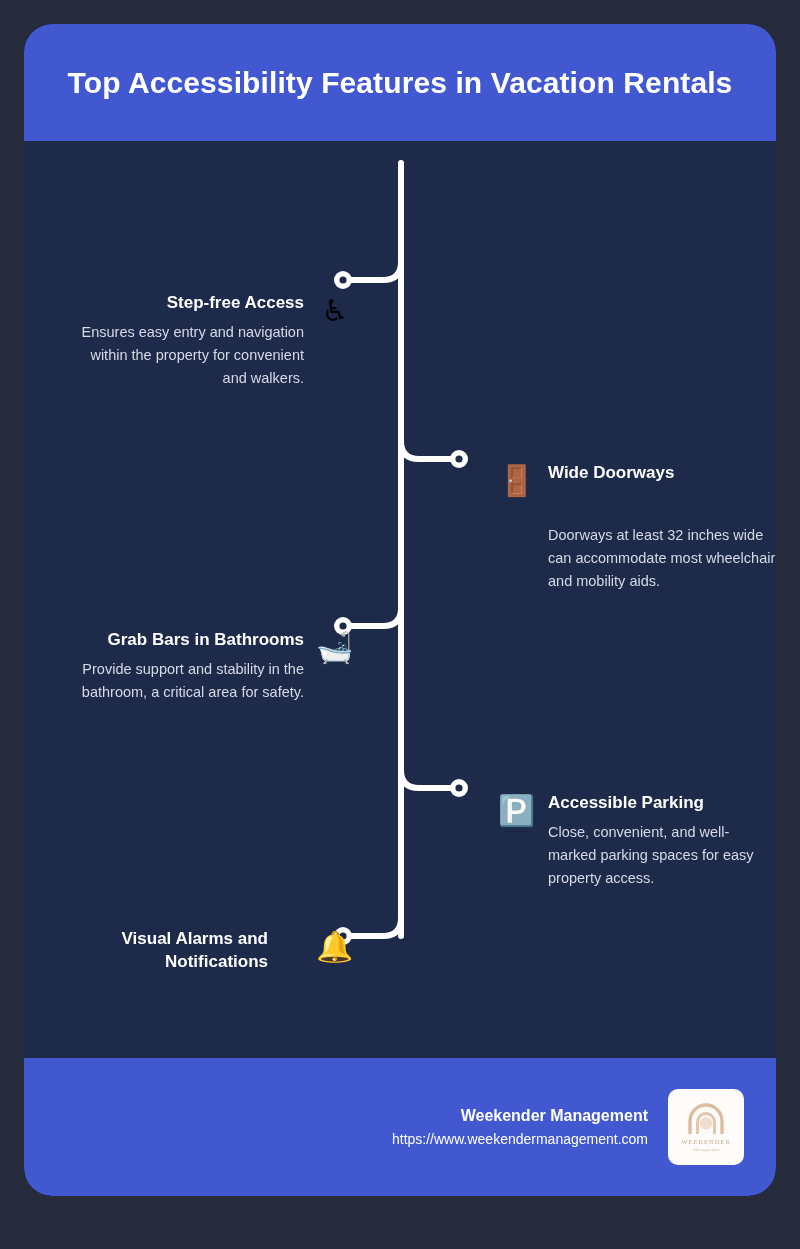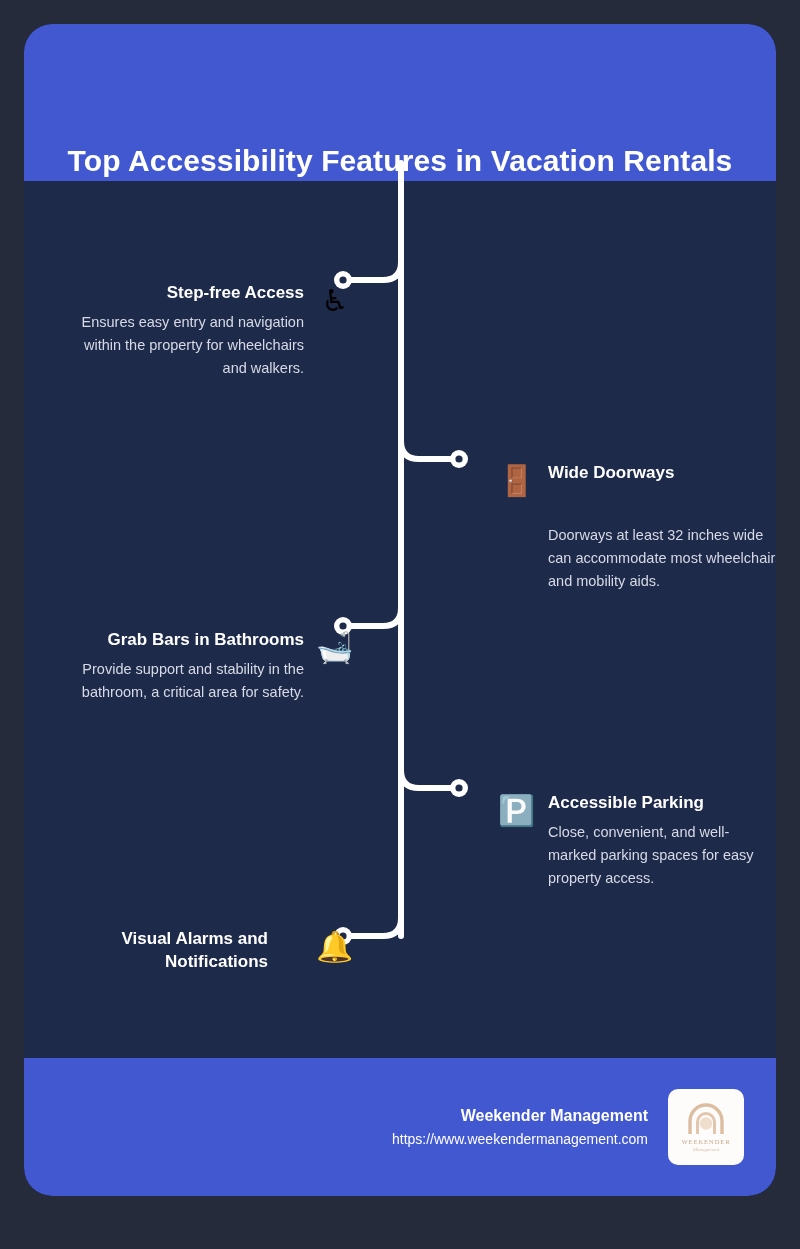--- a/index.html
+++ b/index.html
@@ -33,28 +33,28 @@
     border-radius: 28px;
     overflow: hidden;
   }
 
   
   .header {
     position: absolute;
     left: 0;
     top: 0;
     width: 752px;
-    height: 157px;
+    height: 117px;
     background: #4258d0;
     border-radius: 28px 28px 0 0;
     display: flex;
-    align-items: flex-end;
+    align-items: center;
     justify-content: center;
     box-sizing: border-box;
-    padding: 0 40px;
+    padding: 12px 40px;
   }
   .header-title {
     color: #ffffff;
     font-size: 30px;
     font-weight: bold;
     line-height: 1.33;
     text-align: center;
     letter-spacing: 0.1px;
   }
 
@@ -155,21 +155,21 @@
     height: 38px;
     display: flex;
     align-items: center;
     justify-content: center;
     font-family: "DejaVu Sans", sans-serif;
   }
   .item-left .item-icon { margin-left: 12px; }
   .item-right .item-icon { margin-right: 12px; }
 
   
-  #item-0 { left: 0;     top: 258px; width: 330px; }
+  #item-0 { left: 0;     top: 268px; width: 330px; }
   #item-0 .item-text { width: 232px; }
 
   #item-1 { left: 474px; top: 438px; width: 300px; }
   #item-1 .item-text { width: 236px; gap: 33px; }
 
   #item-2 { left: 0;     top: 605px; width: 330px; }
   #item-2 .item-text { width: 238px; }
 
   #item-3 { left: 474px; top: 768px; width: 300px; }
   #item-3 .item-text { width: 226px; }
@@ -215,21 +215,21 @@
         <circle cx="435" cy="435" r="3.6"></circle>
         <circle cx="319" cy="602" r="3.6"></circle>
         <circle cx="435" cy="764" r="3.6"></circle>
         <circle cx="319" cy="912" r="3.6"></circle>
       </g>
     </svg>
 
     <div class="item item-left" id="item-0">
       <div class="item-text">
         <div class="item-title">Step-free Access</div>
-        <div class="item-desc">Ensures easy entry and navigation within the property for wheelchairs and walkers.</div>
+        <div class="item-desc">Ensures easy entry and navigation within the property for convenient and walkers.</div>
       </div>
       <div class="item-icon">♿</div>
     </div>
 
     <div class="item item-right" id="item-1">
       <div class="item-icon">🚪</div>
       <div class="item-text">
         <div class="item-title">Wide Doorways</div>
         <div class="item-desc">Doorways at least 32 inches wide can accommodate most wheelchairs and mobility aids.</div>
       </div>

